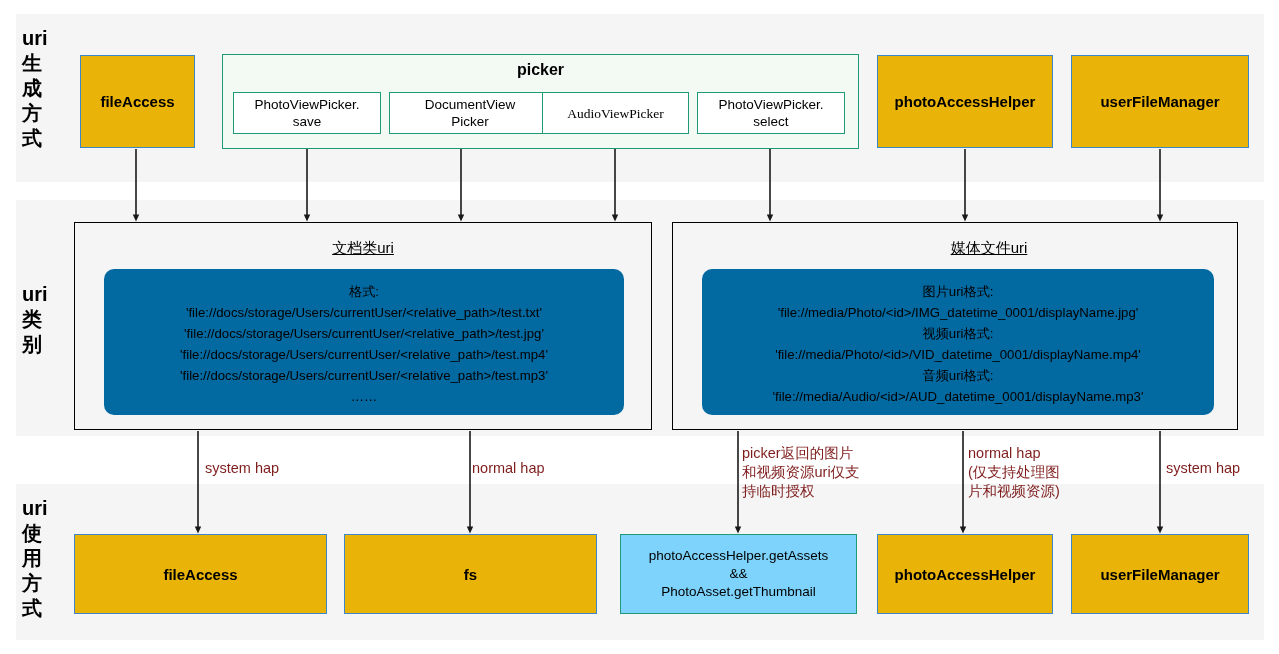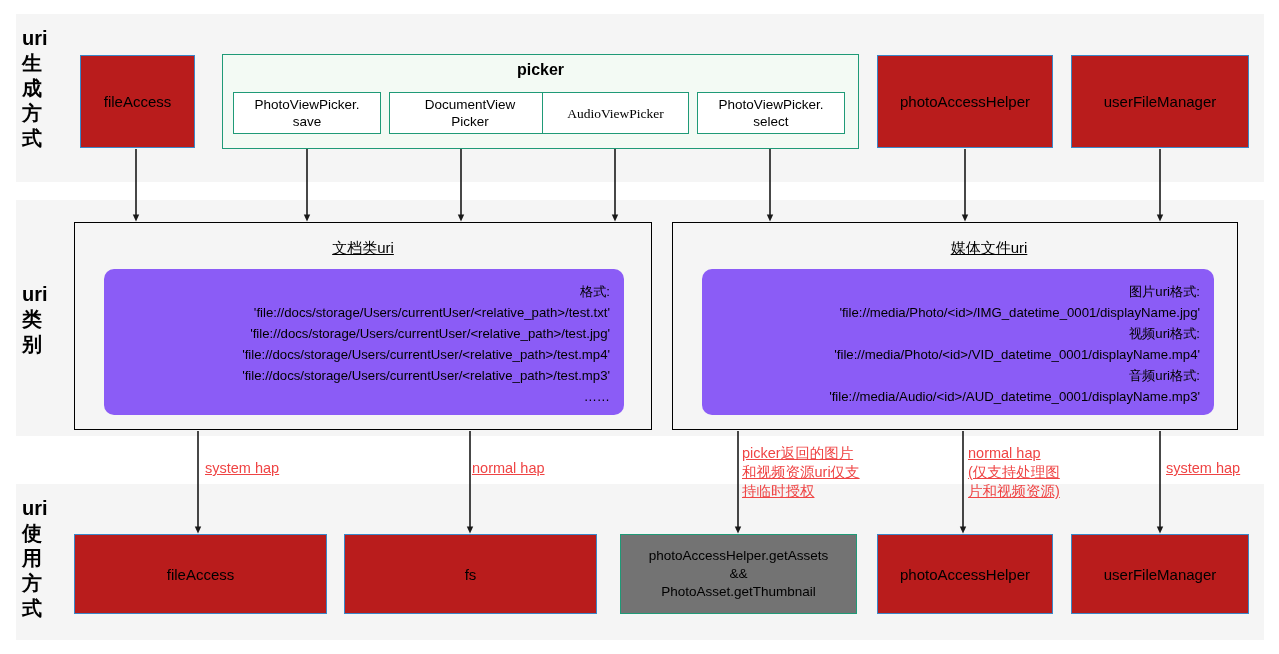--- a/index.html
+++ b/index.html
@@ -48,32 +48,32 @@
   
   .box {
     position: absolute;
     box-sizing: border-box;
     display: flex;
     align-items: center;
     justify-content: center;
     text-align: center;
   }
   .box-blue {
-    background: #b91c1c;
+    background: #eab308;
     border: 1px solid #3b87c8;
-    font-weight: normal;
+    font-weight: bold;
     font-size: 15px;
     line-height: 19px;
   }
   .box-green-outer {
     background: #f3faf4;
     border: 1px solid #1f9a77;
   }
   .box-green-fill {
-    background: #737373;
+    background: #7dd3fc;
     border: 1px solid #1f9a77;
     font-size: 13.5px;
     line-height: 18px;
     font-weight: normal;
   }
   .box-black {
     background: #f5f5f5;
     border: 1.5px solid #000000;
   }
 
@@ -122,27 +122,27 @@
     line-height: 19px;
     font-weight: normal;
     text-decoration: underline;
   }
   #doc-title   { left: 74px;  top: 238px; width: 578px; }
   #media-title { left: 672px; top: 238px; width: 634px; }
 
   .inner-white {
     position: absolute;
     box-sizing: border-box;
-    background: #8b5cf6;
+    background: #0369a1;
     border-radius: 10px;
     padding: 12px 14px;
     font-size: 13.2px;
     line-height: 21px;
     white-space: pre-line;
-    text-align: right;
+    text-align: center;
   }
   #doc-inner   { left: 104px; top: 269px; width: 520px; height: 146px; }
   #media-inner { left: 702px; top: 269px; width: 512px; height: 146px; }
 
   
   #box-fileaccess-bot { left: 74px;  top: 534px; width: 253px; height: 80px; }
   #box-fs             { left: 344px; top: 534px; width: 253px; height: 80px; }
   #box-getassets      { left: 620px; top: 534px; width: 237px; height: 80px;
                         flex-direction: column; padding: 4px 6px; }
   #box-pah-bot        { left: 877px; top: 534px; width: 176px; height: 80px; }
@@ -156,22 +156,21 @@
     pointer-events: none;
   }
 
   
   .edge-label {
     position: absolute;
     font-size: 14.5px;
     line-height: 19px;
     white-space: pre-line;
     text-align: left;
-    color: #ef4444;
-    text-decoration: underline;
+    color: #7f1d1d;
   }
   #edge-label-0 { left: 205px; top: 459px; }
   #edge-label-1 { left: 472px; top: 459px; }
   #edge-label-2 { left: 742px; top: 444px; width: 134px; }
   #edge-label-3 { left: 968px; top: 444px; width: 110px; }
   #edge-label-4 { left: 1166px; top: 459px; }
 </style>
 </head>
 <body>
 

